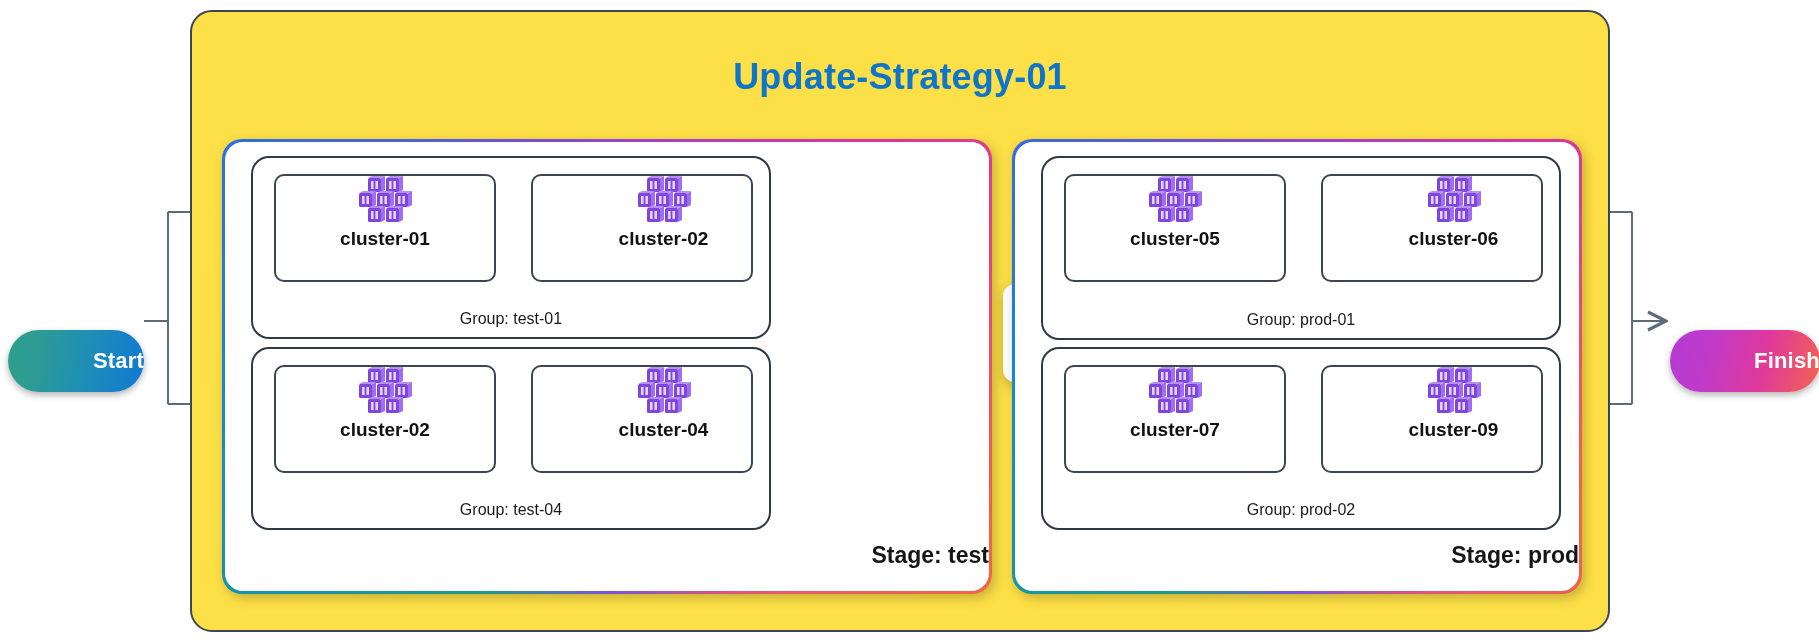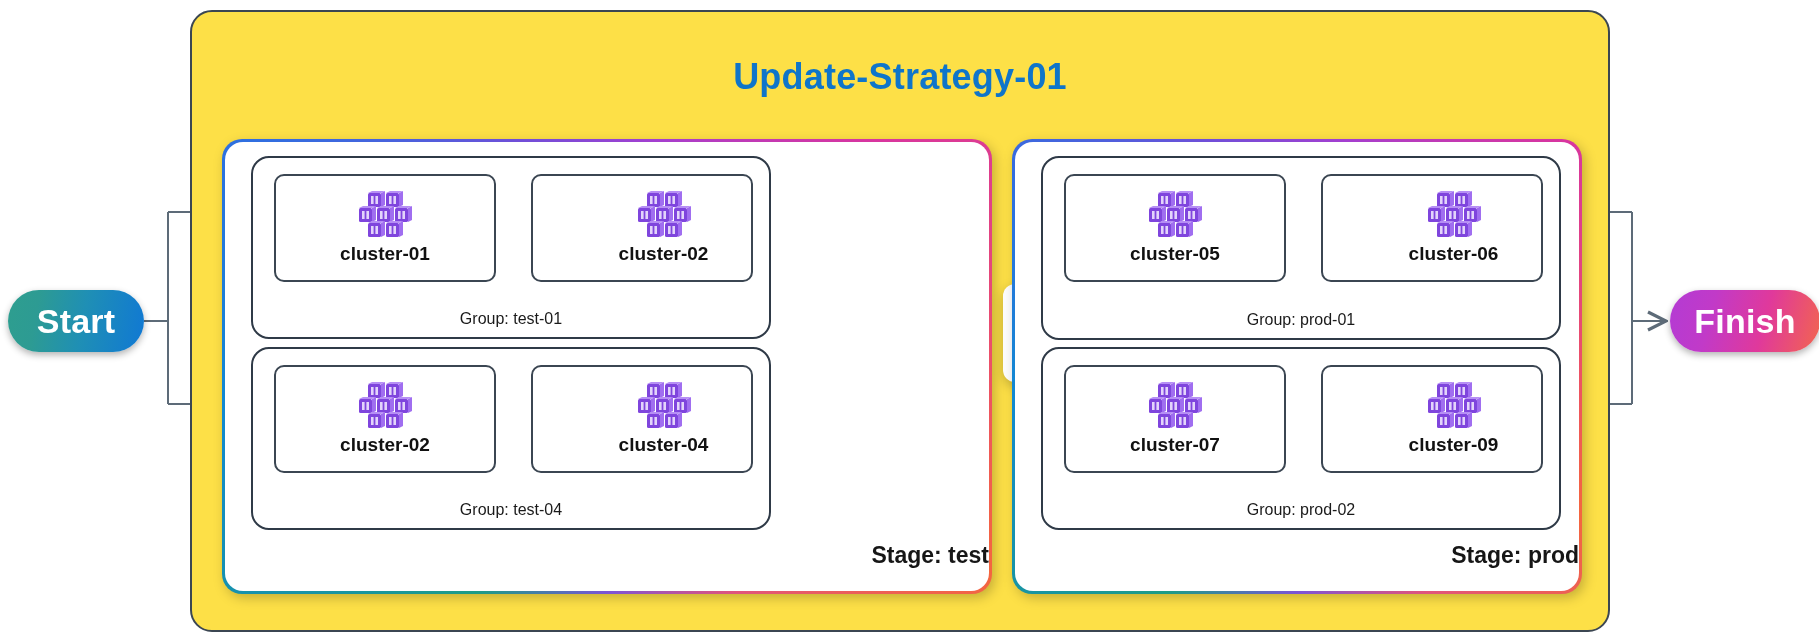--- a/index.html
+++ b/index.html
@@ -2,23 +2,23 @@
 <html><head>
 <meta charset="utf-8">
 <style>
   html,body{margin:0;padding:0;background:#ffffff;}
   body{width:1819px;height:642px;font-family:"Liberation Sans","DejaVu Sans",sans-serif;-webkit-font-smoothing:antialiased;}
 
   #canvas{position:relative;width:1819px;height:642px;overflow:hidden;}
 
   
   .pill{
-    position:absolute;display:flex;align-items:center;justify-content:center;
-    border-radius:40px;color:#fff;font-size:34px;font-weight:700;
-    box-shadow:0 3px 7px rgba(0,0,0,.30);letter-spacing:.2px;
+    position:absolute;display:flex;align-items:center;justify-content:flex-end;
+    border-radius:40px;color:#fff;font-size:22px;font-weight:700;
+    box-shadow:0 3px 7px rgba(0,0,0,.30);letter-spacing:.2px;margin-top:40px;
   }
   #start-node{left:8px;top:290px;width:136px;height:62px;
     background:linear-gradient(100deg,#2e9e8f 0%,#2d9b93 22%,#1f8fb5 55%,#1078d4 100%);}
   #finish-node{left:1670px;top:290px;width:150px;height:62px;
     background:linear-gradient(105deg,#b33bd4 0%,#c13ac8 28%,#e0399b 62%,#f2664e 100%);}
 
   
   #strategy-frame{
     position:absolute;left:190px;top:10px;width:1420px;height:622px;
     border:2px solid #3b4652;border-radius:22px;background:#fde047;box-sizing:border-box;
@@ -57,21 +57,21 @@
   }
   #group-test-01{left:26px;top:14px;width:520px;height:183px;}
   #group-test-02{left:26px;top:205px;width:520px;height:183px;}
   #group-prod-01{left:26px;top:14px;width:520px;height:184px;}
   #group-prod-02{left:26px;top:205px;width:520px;height:183px;}
 
   
   .cluster{
     position:absolute;top:16px;width:222px;height:108px;
     border:2px solid #3b4652;border-radius:10px;background:#fff;box-sizing:border-box;
-    display:flex;flex-direction:column;align-items:center;justify-content:center;gap:6px;
+    display:flex;flex-direction:column;align-items:center;justify-content:flex-start;gap:6px;
   }
   .cluster.left{left:21px;}
   .cluster.right{left:278px;padding-left:43px;}
   .cluster-label{font-size:19px;font-weight:700;color:#111;}
 
   
   .hexicon{position:relative;width:62px;height:46px;}
 
   
   #wait-node{

